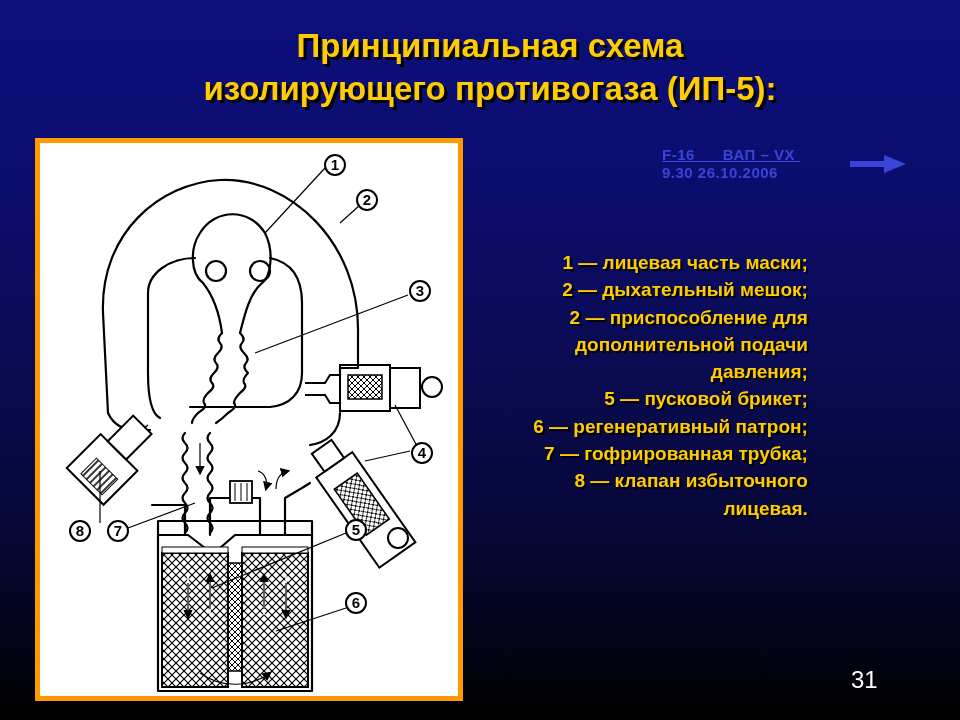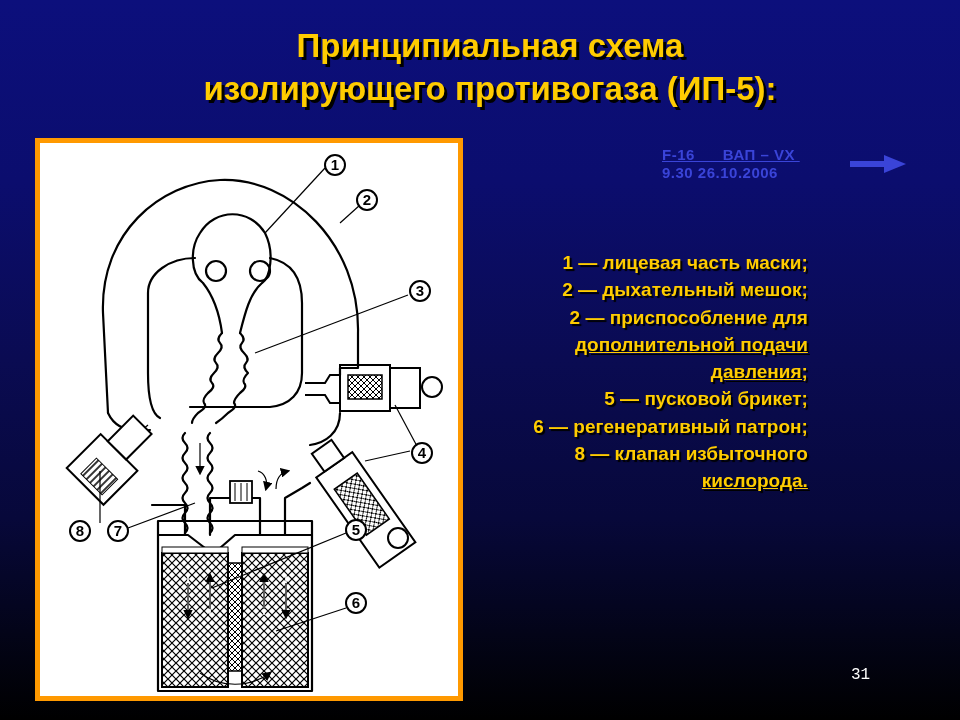--- a/index.html
+++ b/index.html
@@ -23,22 +23,22 @@
   .frame {
     position:absolute; left:35px; top:138px; width:418px; height:553px;
     background:#fff; border:5px solid #ff9900;
   }
   .frame svg { position:absolute; left:0; top:0; }
   .legend {
     position:absolute; left:520px; top:249px; color:#ffcc00; font-weight:bold;
     font-size:19px; line-height:27.3px; text-shadow: 2px 2px 1px #000;
   }
   .legend .row { white-space:nowrap;text-align:right; }
-  .legend .cont { padding-left:55px;text-decoration:underline; }
-  .pageno { position:absolute; left:851px; top:666px; color:#fff; font-family:Liberation Mono, monospace; font-size:16px; }
+  .legend .cont { padding-left:55px; }
+  .pageno { position:absolute; left:851px; top:666px; color:#fff; font-family:Liberation Sans, sans-serif; font-size:24px; }
 </style>
 </head>
 <body>
 
 <div class="title">
   <div><span>Принципиальная схема </span></div>
   <div><span>изолирующего противогаза (ИП-5):</span></div>
 </div>
 
 <div class="stamp">
@@ -190,17 +190,18 @@
 </div>
 
 <div class="legend">
   <div class="row">1 — лицевая часть маски;</div>
   <div class="row">2 — дыхательный мешок;</div>
   <div class="row">2 — приспособление для</div>
   <div class="row cont">дополнительной подачи</div>
   <div class="row cont">давления;</div>
   <div class="row">5 — пусковой брикет;</div>
   <div class="row">6 — регенеративный патрон;</div>
+  <div class="row">7 — гофрированная трубка;</div>
   <div class="row">8 — клапан  избыточного</div>
-  <div class="row cont">кислорода.</div>
+  <div class="row cont">лицевая.</div>
 </div>
 
 <div class="pageno">31</div>
 
 </body></html>

